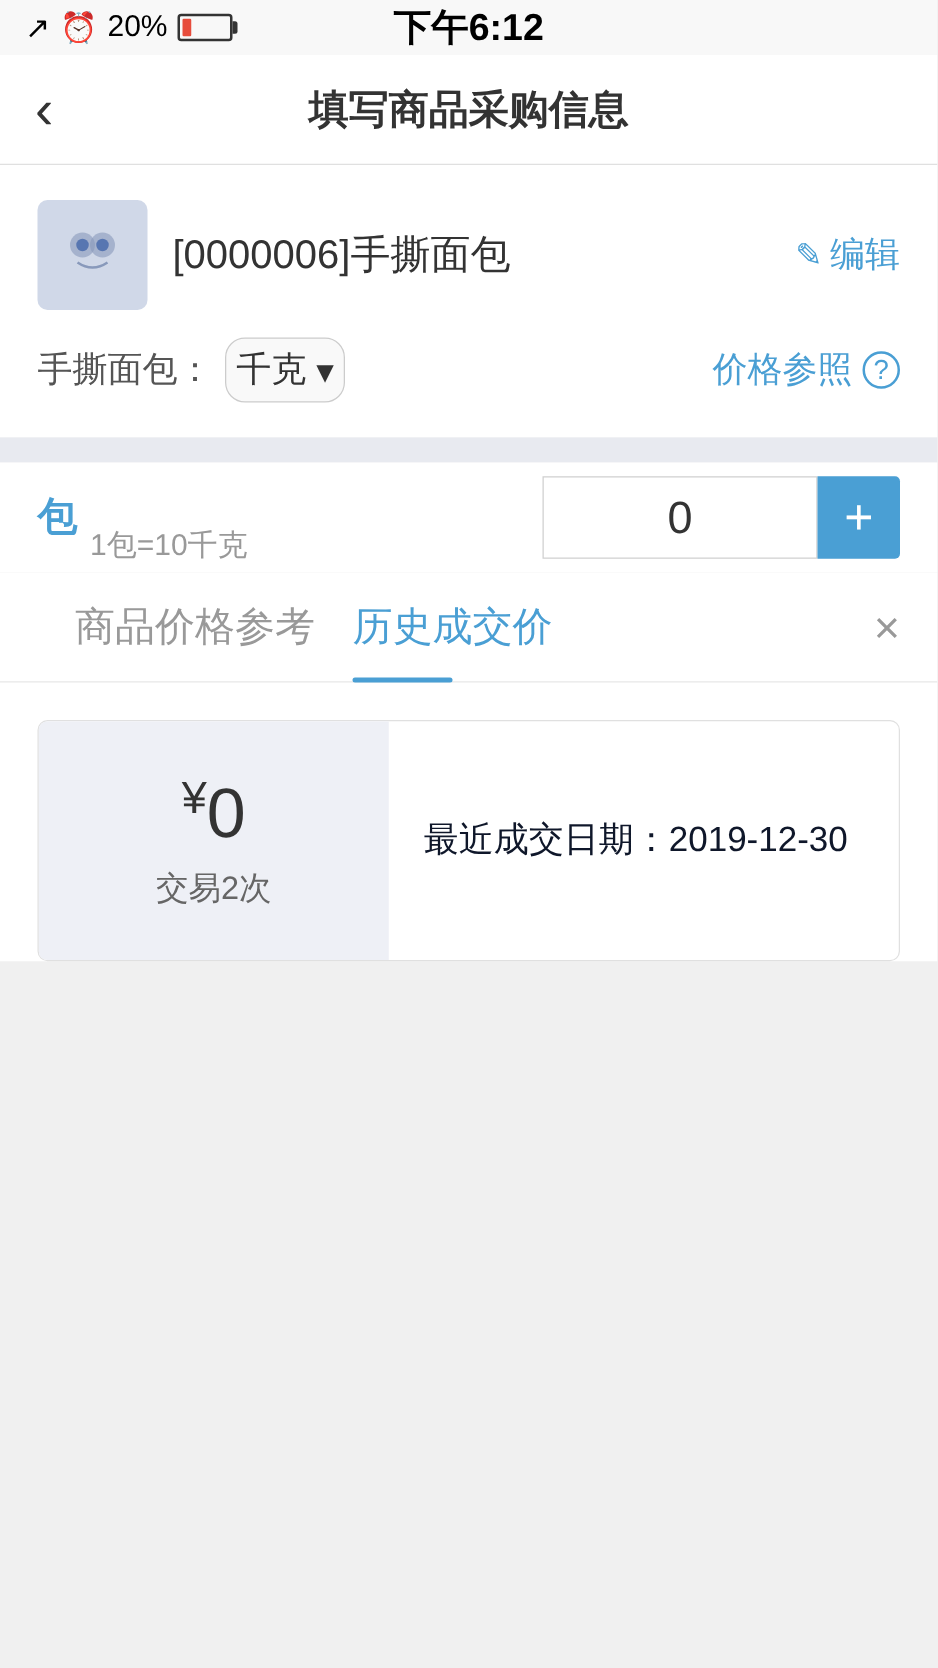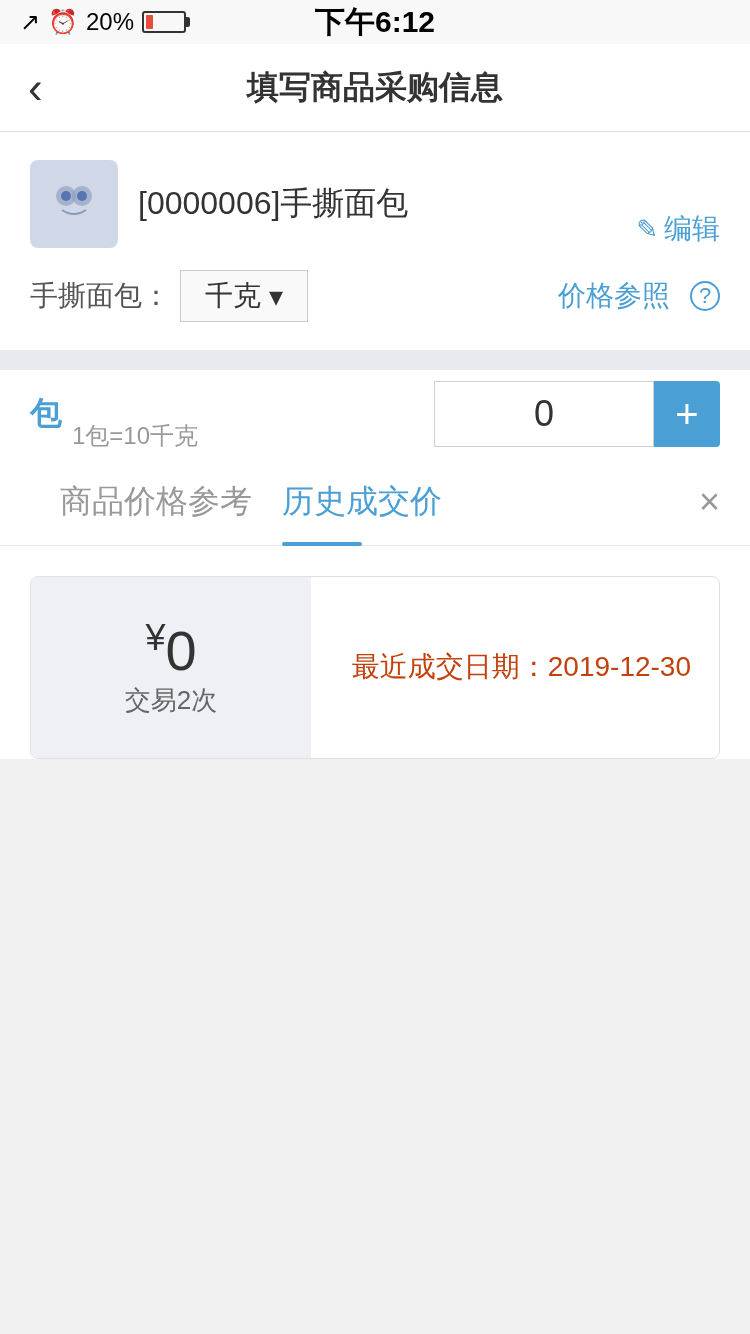--- a/index.html
+++ b/index.html
@@ -102,21 +102,21 @@
     }
 
     
     .product-card {
       background: #ffffff;
       padding: 28px 30px;
       margin-top: 0;
     }
     .product-header {
       display: flex;
-      align-items: flex-end;
+      align-items: center;
       justify-content: space-between;
     }
     .product-left {
       display: flex;
       align-items: center;
       gap: 20px;
     }
     .product-thumbnail {
       width: 88px;
       height: 88px;
@@ -153,35 +153,35 @@
       align-items: center;
       justify-content: space-between;
       margin-top: 22px;
     }
     .unit-label {
       font-size: 28px;
       color: #555;
     }
     .unit-selector {
       border: 1px solid #ccc;
-      border-radius: 0;
-      padding: 6px 24px;
+      border-radius: 16px;
+      padding: 6px 8px;
       font-size: 28px;
       color: #333;
       display: flex;
       align-items: center;
       gap: 8px;
       background: #f9f9f9;
     }
     .price-ref {
       font-size: 28px;
       color: #4a9fd4;
       display: flex;
       align-items: center;
-      gap: 20px;
+      gap: 8px;
     }
     .question-icon {
       width: 30px;
       height: 30px;
       border-radius: 50%;
       border: 2px solid #4a9fd4;
       display: inline-flex;
       align-items: center;
       justify-content: center;
       font-size: 22px;
@@ -320,34 +320,34 @@
       color: #333;
       font-weight: 400;
     }
     .price-currency {
       font-size: 36px;
       vertical-align: super;
     }
     .price-trade-count {
       font-size: 26px;
       color: #666;
+      margin-top: 10px;
     }
     .price-right-panel {
       flex: 1;
       padding: 30px 28px;
       display: flex;
       flex-direction: column;
       gap: 16px;
       justify-content: center;
     }
     .price-detail-row {
       font-size: 28px;
-      color: #c2410c;
+      color: #0f172a;
       line-height: 1.5;
-      text-align: right;
     }
 
     
     .main-content {
       background: #f0f0f0;
       min-height: 600px;
     }
   </style>
 </head>
 <body>

